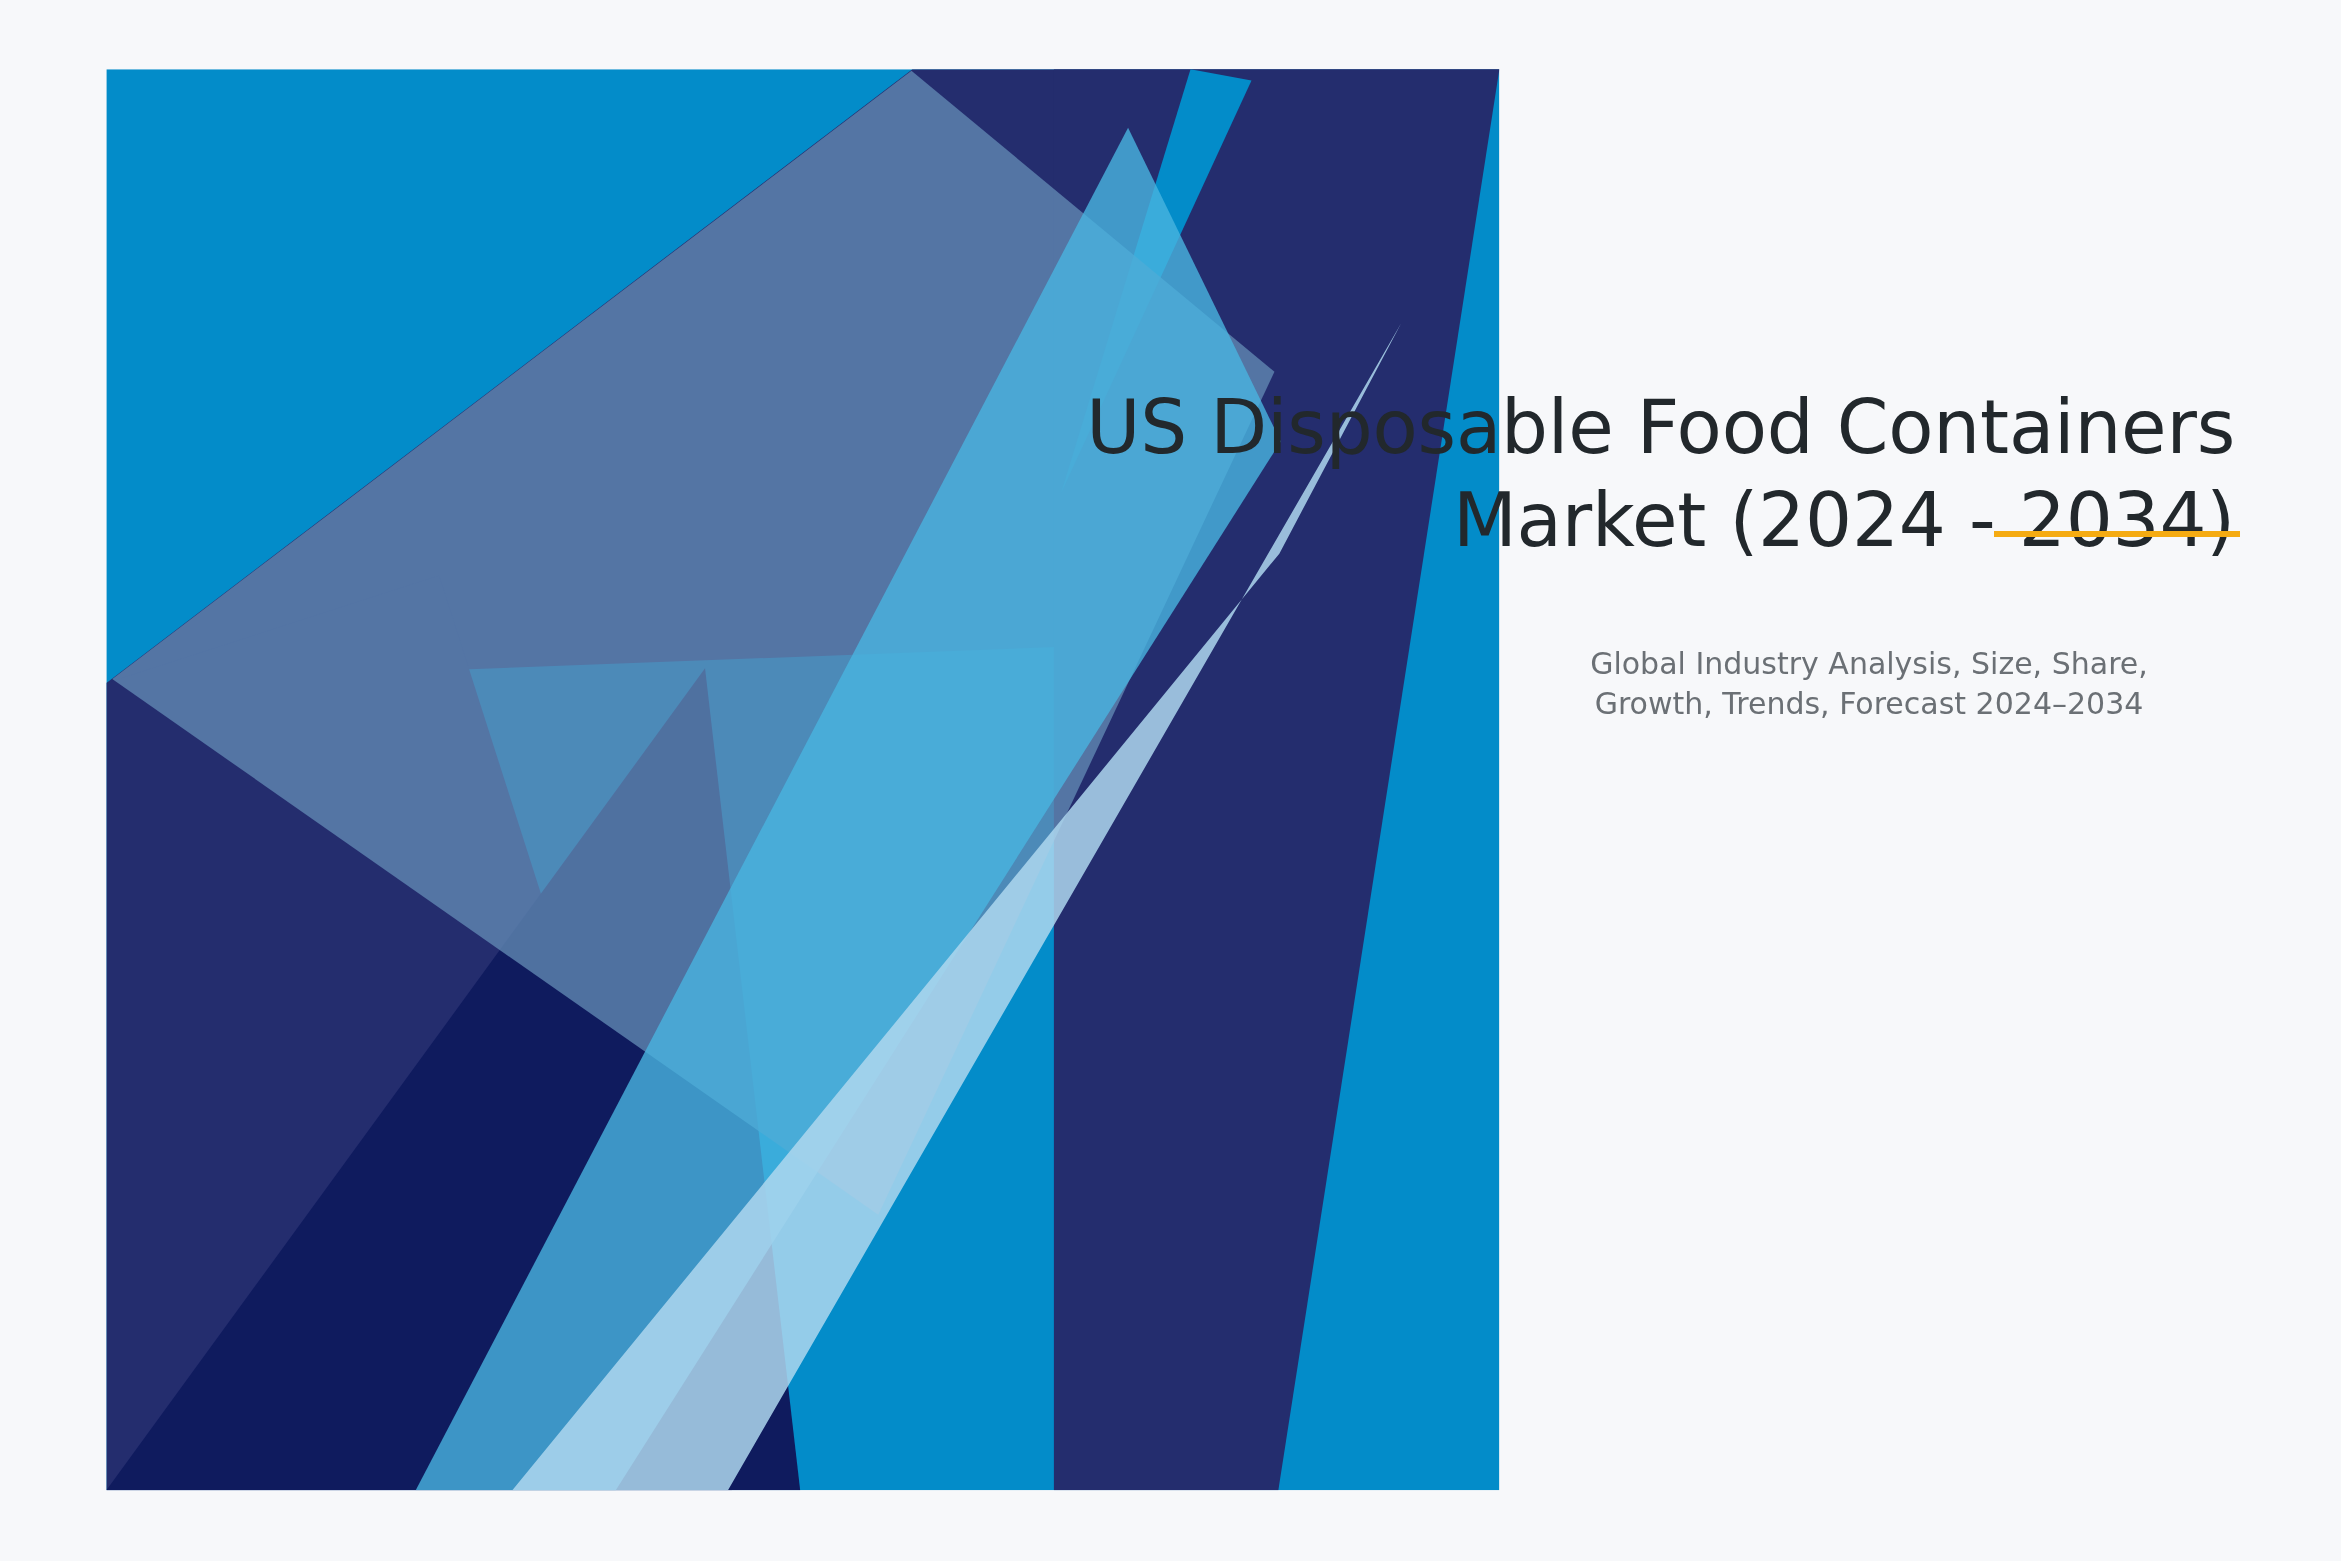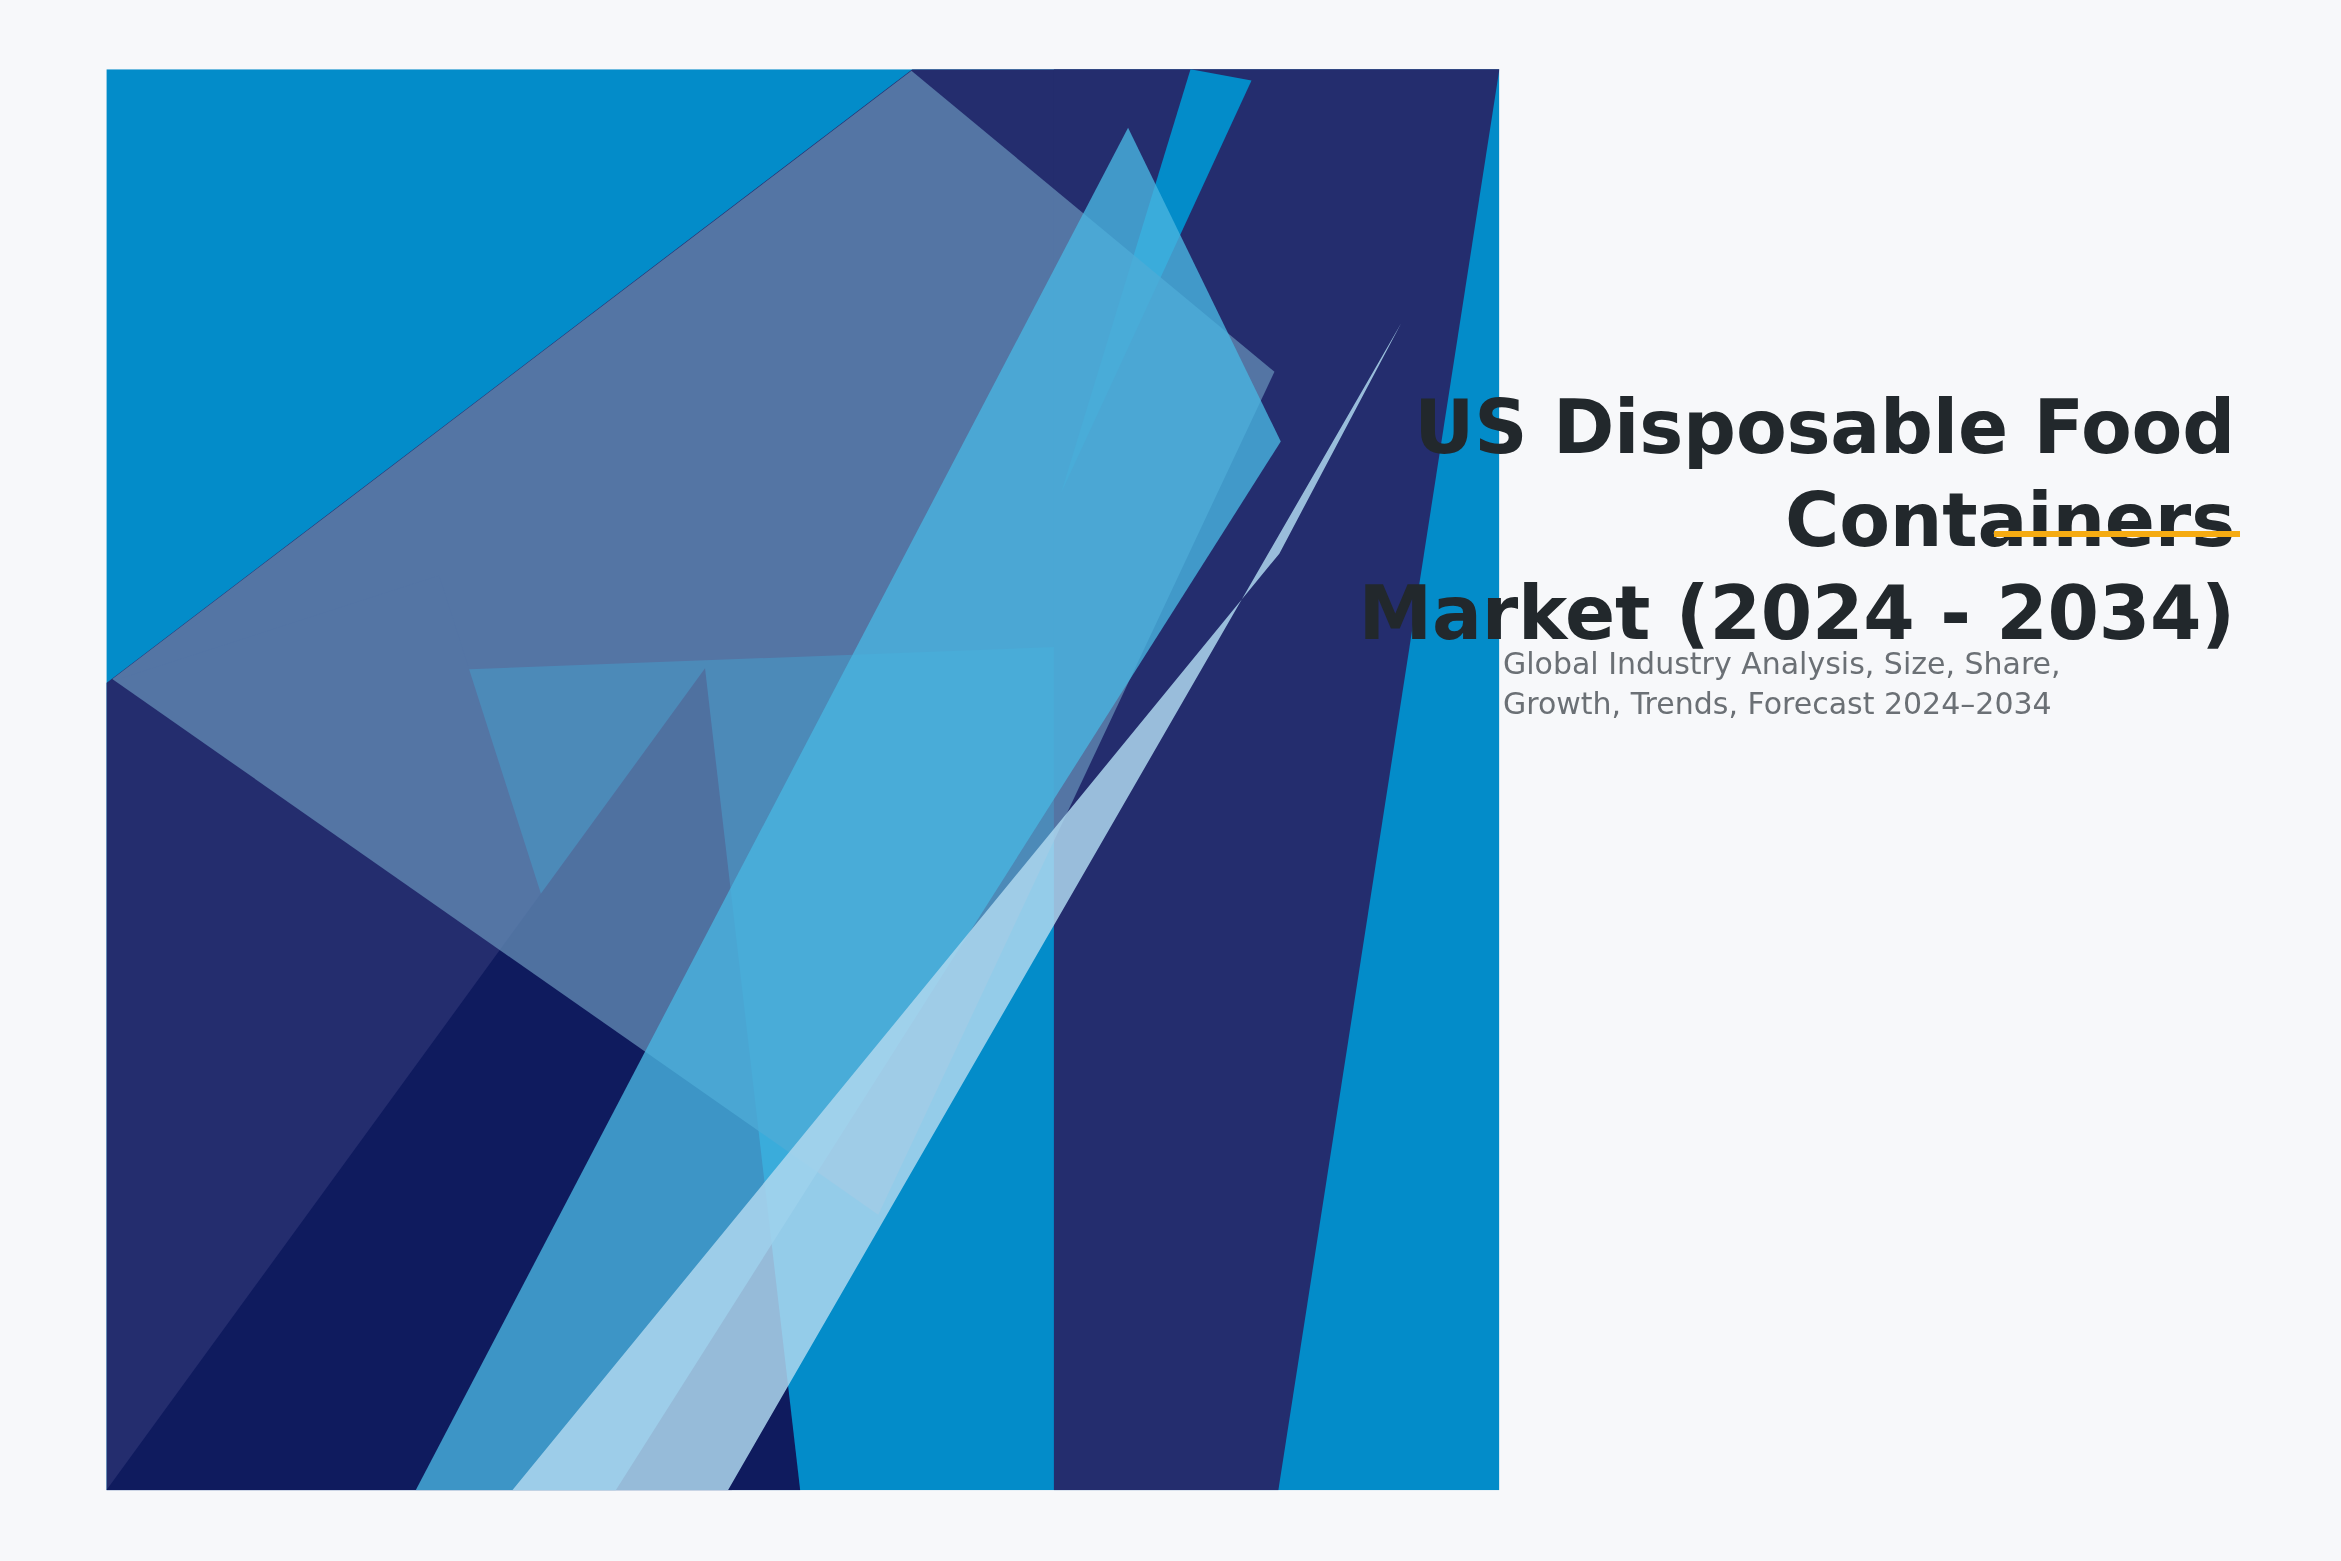--- a/index.html
+++ b/index.html
@@ -27,21 +27,21 @@
     position: absolute;
     left: 1049px;
     top: 381px;
     width: 1186px;
     text-align: right;
   }
   #report-title {
     margin: 0;
     font-size: 74px;
     line-height: 1.26;
-    font-weight: 700;
+    font-weight: 400;
     color: #22282c;
     letter-spacing: -0.2px;
     white-space: pre-line;
   }
   #title-underline {
     position: absolute;
     left: 945px;
     top: 150px;
     width: 246px;
     height: 6.3px;
@@ -50,21 +50,21 @@
   #report-subtitle {
     margin: 0;
     position: absolute;
     left: 454px;
     top: 263px;
     width: 732px;
     font-size: 30px;
     line-height: 1.32;
     font-weight: 400;
     color: #6b7075;
-    text-align: left;
+    text-align: center;
     white-space: pre-line;
   }
 </style>
 </head>
 <body>
 
 <div id="page">
 
   <svg id="artwork" viewBox="0 0 4800 3200" preserveAspectRatio="none" xmlns="http://www.w3.org/2000/svg">
     <defs>

